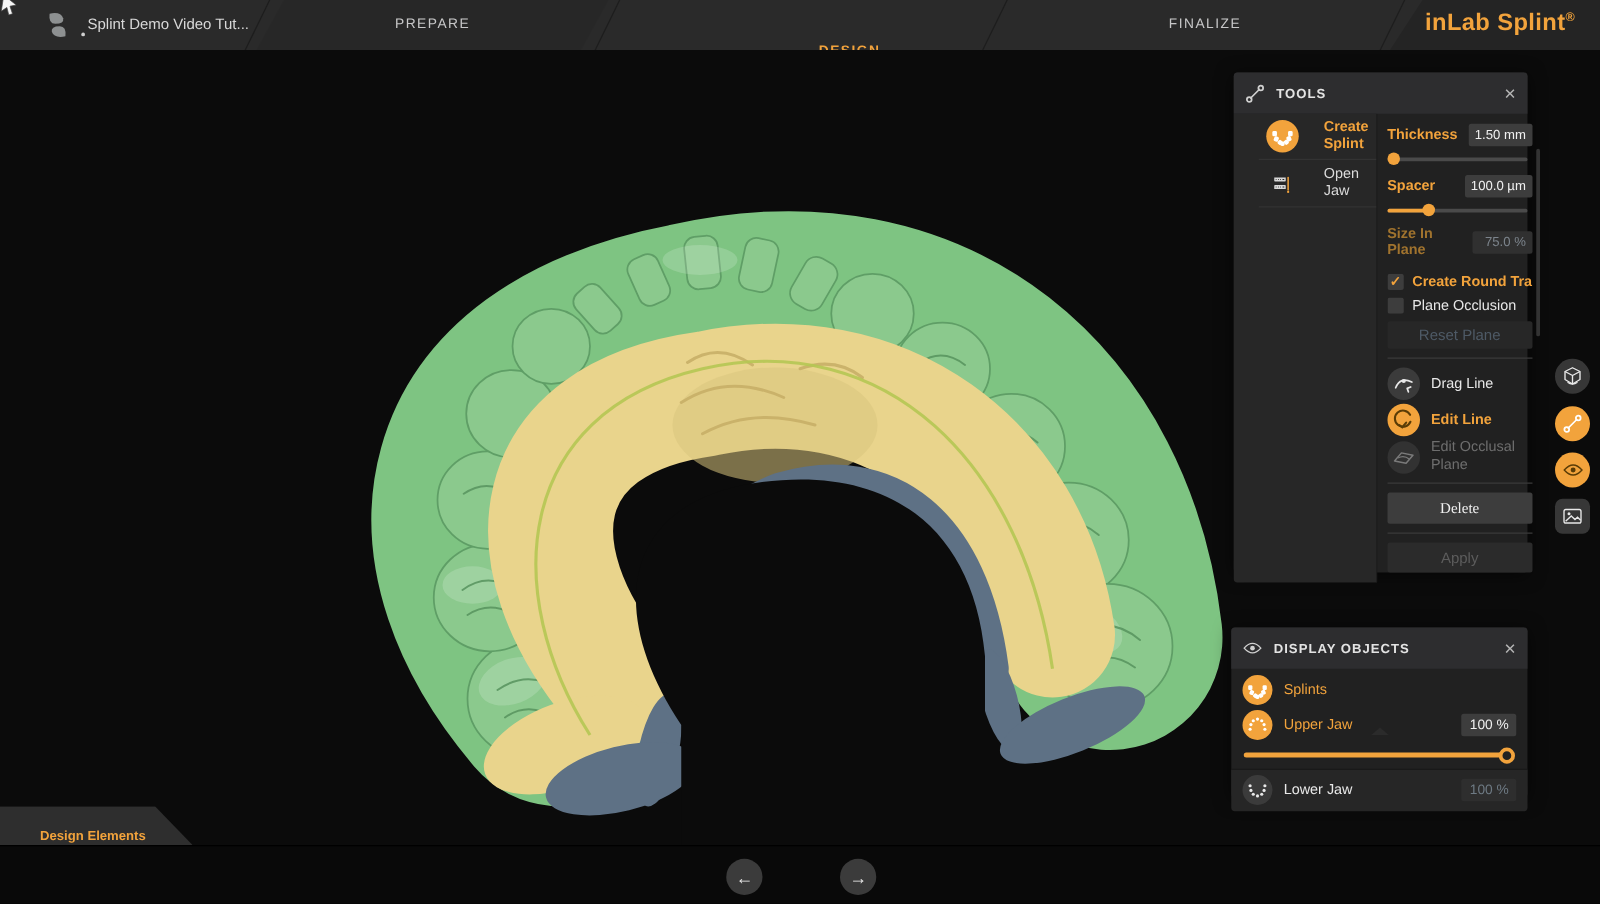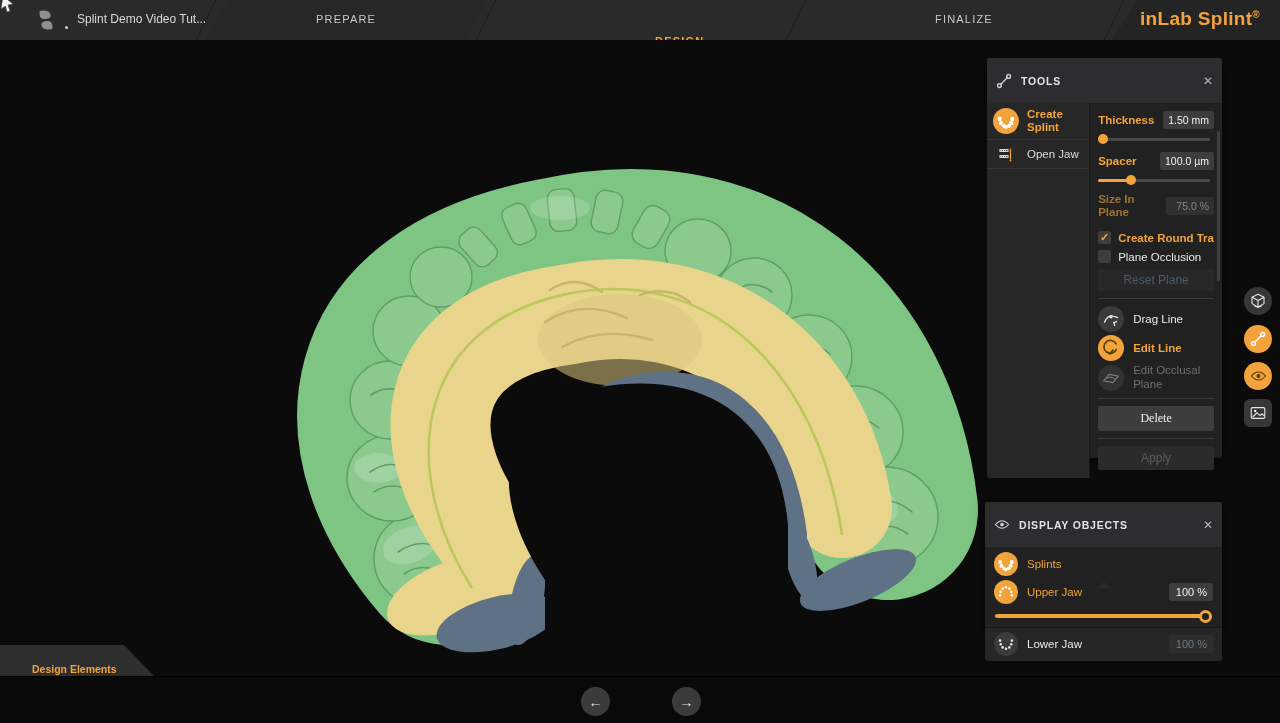--- a/index.html
+++ b/index.html
@@ -8,44 +8,44 @@
 
   
   .topbar{position:absolute;left:0;top:0;width:1280px;height:40px;background:#2a2a2a;}
   .diag{position:absolute;top:-4px;width:1px;height:50px;background:#1d1d1d;transform:rotate(26deg);}
   .seg-brand{position:absolute;right:0;top:0;height:40px;width:168px;background:rgba(0,0,0,.14);
        clip-path:polygon(0 100%,26px 0,168px 0,168px 100%);}
   .seg-prep{position:absolute;left:205px;top:0;height:40px;width:282px;background:rgba(0,0,0,.05);
        clip-path:polygon(0 100%,22px 0,282px 0,260px 100%);}
   .cursor{position:absolute;left:1px;top:-4px;}
   .logo{position:absolute;left:36px;top:8px;}
-  .tb-title{position:absolute;left:77px;top:12px;font-size:12px;color:#d8d8d8;}
+  .tb-title{position:absolute;left:70px;top:12px;font-size:12px;color:#d8d8d8;}
   .tb-dot{position:absolute;left:65px;top:26px;width:3px;height:3px;border-radius:50%;background:#cfcfcf;}
   .tb-tab{position:absolute;top:13px;font-size:11px;letter-spacing:1.2px;color:#c7c7c8;font-weight:500;cursor:default;}
   .tb-tab.active{color:#f2a33c;font-weight:700;}
   .tab-prepare{left:316px;} .tab-design{left:655px;margin-top:22px;} .tab-finalize{left:935px;}
   .brand{position:absolute;right:20px;top:8px;color:#f2a33c;font-size:19px;font-weight:600;letter-spacing:.3px;}
   .brand sup{font-size:10px;}
 
   
   .viewport{position:absolute;left:0;top:40px;width:1280px;height:636px;background:#0b0b0b;}
   .model-svg{position:absolute;left:0;top:0;}
 
   
   .panel{position:absolute;background:#212121;border-radius:3px;box-shadow:0 2px 14px rgba(0,0,0,.55);}
   .panel-header{height:25px;background:#2d2d2f;border-radius:3px 3px 0 0;display:flex;align-items:center;
-       padding:10px 9px;gap:9px;}
+       padding:4px 9px;gap:9px;}
   .panel-title{flex:1;color:#e3e3e3;font-size:10.5px;font-weight:700;letter-spacing:.8px;}
   .panel-close{color:#b5b5b5;font-size:12px;cursor:pointer;line-height:1;}
 
   
   .tools-panel{left:987px;top:58px;width:235px;height:400px;}
   .tools-body{display:flex;height:375px;}
   .tool-col{width:118px;background:#272727;border-right:1px solid #1a1a1a;border-radius:0 0 0 3px;}
-  .tool-row{display:flex;align-items:center;gap:8px;padding:5px 6px;border-bottom:1px solid #333;}
+  .tool-row{display:flex;align-items:center;gap:20px;padding:5px 6px;border-bottom:1px solid #333;margin-left:20px;}
   .tool-row .tlabel{font-size:11.5px;color:#dcdcdc;line-height:1.15;}
   .tool-row.active .tlabel{color:#f2a33c;font-weight:700;}
   .circle-ic{width:26px;height:26px;min-width:26px;border-radius:50%;background:#3b3b3b;
        display:flex;align-items:center;justify-content:center;}
   .circle-ic.orange{background:#f2a33c;}
   .circle-ic.dim{background:#323232;}
   .flat-ic{width:26px;min-width:26px;display:flex;align-items:center;justify-content:center;}
 
   .param-col{flex:1;padding:8px 8px 0 8px;position:relative;}
   .p-row{display:flex;justify-content:space-between;align-items:center;}

